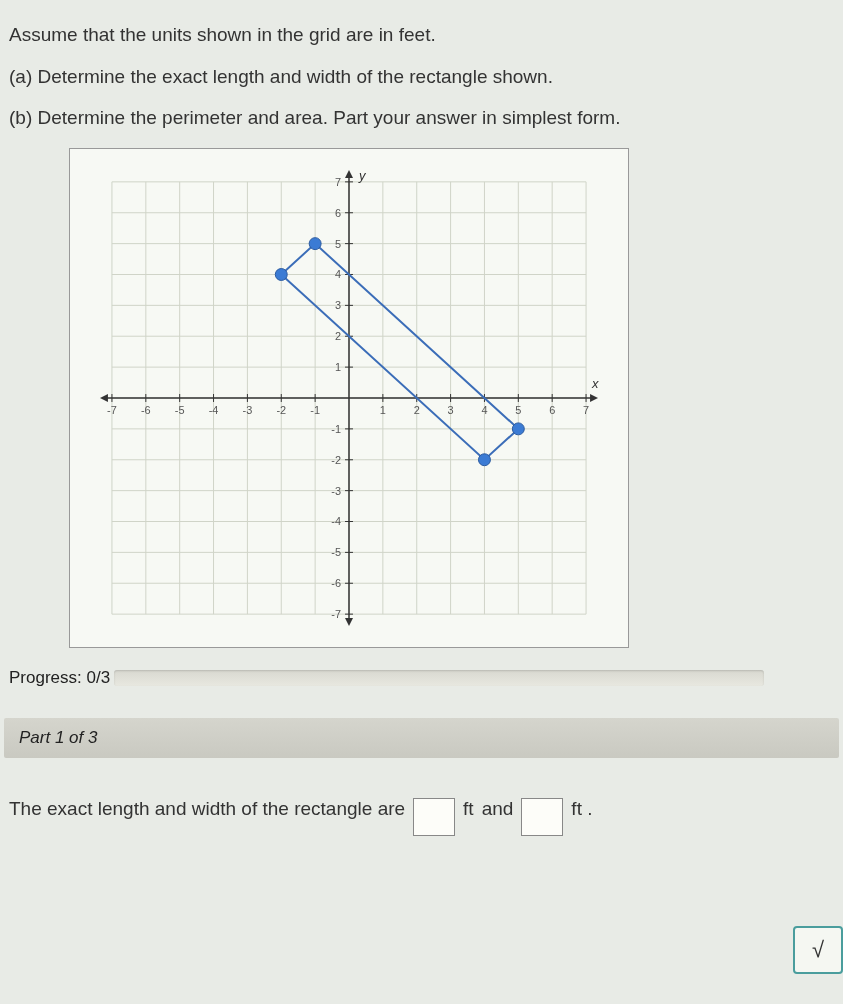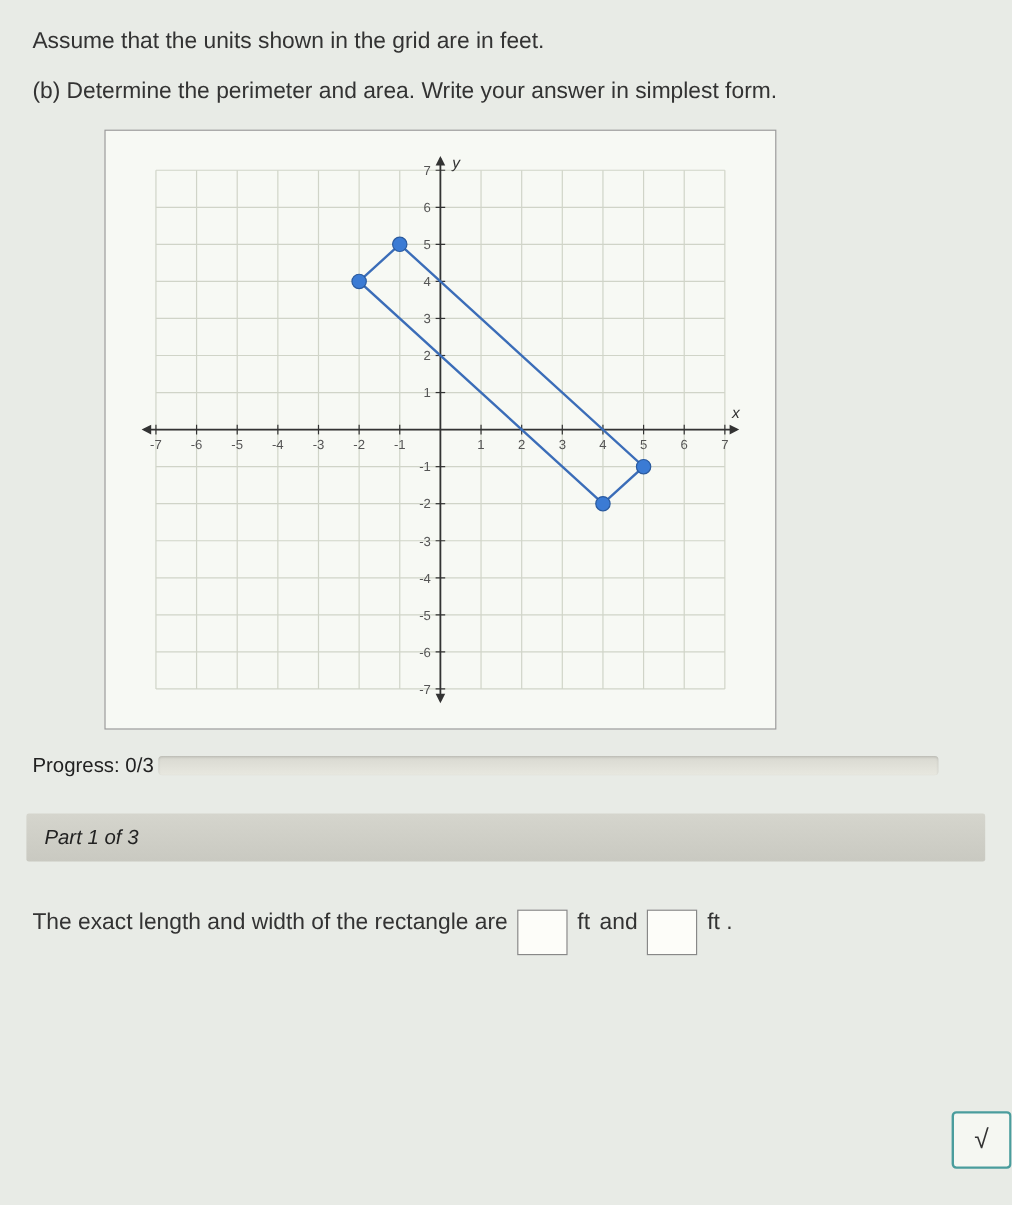--- a/index.html
+++ b/index.html
@@ -5,21 +5,21 @@
     * { box-sizing: border-box; margin: 0; padding: 0; }
     body {
       font-family: Arial, Helvetica, sans-serif;
       background: #e8ebe6;
       width: 843px;
       height: 1004px;
       overflow: hidden;
       position: relative;
     }
     .content {
-      padding: 20px 27px;
+      padding: 20px 9px;
     }
     .intro-text {
       font-size: 19px;
       color: #333;
       line-height: 1.6;
       margin-bottom: 12px;
     }
     .part-text {
       font-size: 19px;
       color: #333;
@@ -93,21 +93,22 @@
       justify-content: center;
       font-size: 22px;
       color: #333;
     }
   </style>
 </head>
 <body>
 
 <div class="content">
   <p class="intro-text">Assume that the units shown in the grid are in feet.</p>
-  <p class="part-text">(b) Determine the perimeter and area. Write your answer in simplest form.</p>
+  <p class="part-text">(a) Determine the exact length and width of the rectangle shown.</p>
+  <p class="part-text">(b) Determine the perimeter and area. Part your answer in simplest form.</p>
 
   <div class="graph-container">
     <svg class="graph-svg" viewBox="0 0 560 500">
 
       <g id="grid">
           <line x1="42" x2="42" y1="467" y2="33" stroke="#d0d4c8" stroke-width="1"></line>
           <line x1="76" x2="76" y1="467" y2="33" stroke="#d0d4c8" stroke-width="1"></line>
           <line x1="110" x2="110" y1="467" y2="33" stroke="#d0d4c8" stroke-width="1"></line>
           <line x1="144" x2="144" y1="467" y2="33" stroke="#d0d4c8" stroke-width="1"></line>
           <line x1="178" x2="178" y1="467" y2="33" stroke="#d0d4c8" stroke-width="1"></line>

